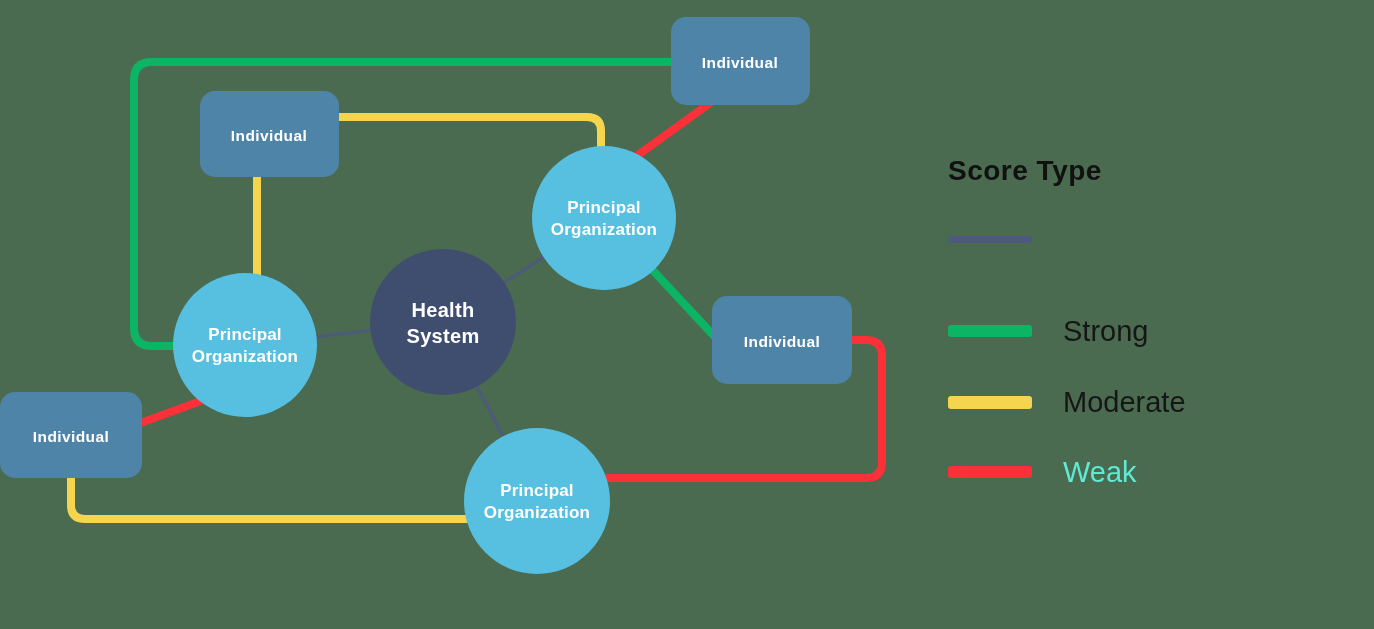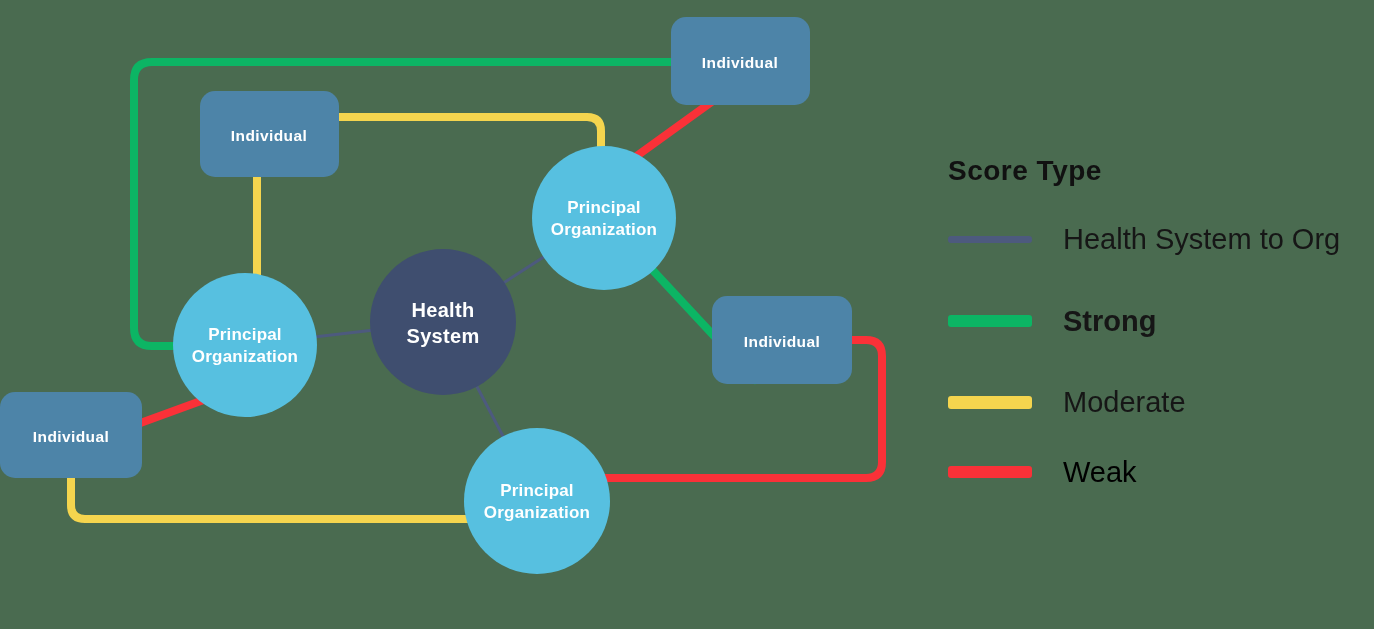--- a/index.html
+++ b/index.html
@@ -26,21 +26,21 @@
   .legend-title {
     position: absolute; left: 948px; top: 155px;
     font-size: 28px; font-weight: bold; color: #111111;
     letter-spacing: 0.5px;
   }
   .legend-row {
     position: absolute; left: 948px; height: 34px;
     display: flex; align-items: center;
   }
   .legend-row.r1 { top: 222px; }
-  .legend-row.r2 { top: 304px; font-weight: bold; }
+  .legend-row.r2 { top: 314px; }
   .legend-row.r3 { top: 377px; margin-top: 8px; }
   .legend-row.r4 { top: 455px; }
   .legend-swatch { width: 84px; border-radius: 3px; margin-right: 31px; flex: 0 0 84px; }
   .legend-row.r1 .legend-swatch { height: 7px; }
   .legend-row.r2 .legend-swatch { height: 12px; }
   .legend-row.r3 .legend-swatch { height: 13px; }
   .legend-row.r4 .legend-swatch { height: 12px; }
   .legend-label { font-size: 29px; color: #161616; white-space: nowrap; }
 </style>
 </head>
@@ -101,30 +101,29 @@
     <text class="node-text t-ind" x="782" y="341">Individual</text>
     <text class="node-text t-ind" x="71" y="436">Individual</text>
   </g>
 </svg>
 
 <div class="legend">
   <div class="legend-title">Score Type</div>
 
   <div class="legend-row r1">
     <div class="legend-swatch" style="background-color: rgb(77, 90, 126);"></div>
-    <span class="legend-label" style="color: rgb(22, 22, 22);">Health System to Org</span>
   </div>
 
   <div class="legend-row r2">
     <div class="legend-swatch" style="background-color: rgb(12, 181, 100);"></div>
     <span class="legend-label" style="color: rgb(22, 22, 22);">Strong</span>
   </div>
 
   <div class="legend-row r3">
     <div class="legend-swatch" style="background-color: rgb(245, 213, 78);"></div>
     <span class="legend-label" style="color: rgb(22, 22, 22);">Moderate</span>
   </div>
 
   <div class="legend-row r4">
     <div class="legend-swatch" style="background-color: rgb(250, 49, 56);"></div>
-    <span class="legend-label" style="color: #000000;">Weak</span>
+    <span class="legend-label" style="color: #5eead4;">Weak</span>
   </div>
 </div>
 
 </body></html>

